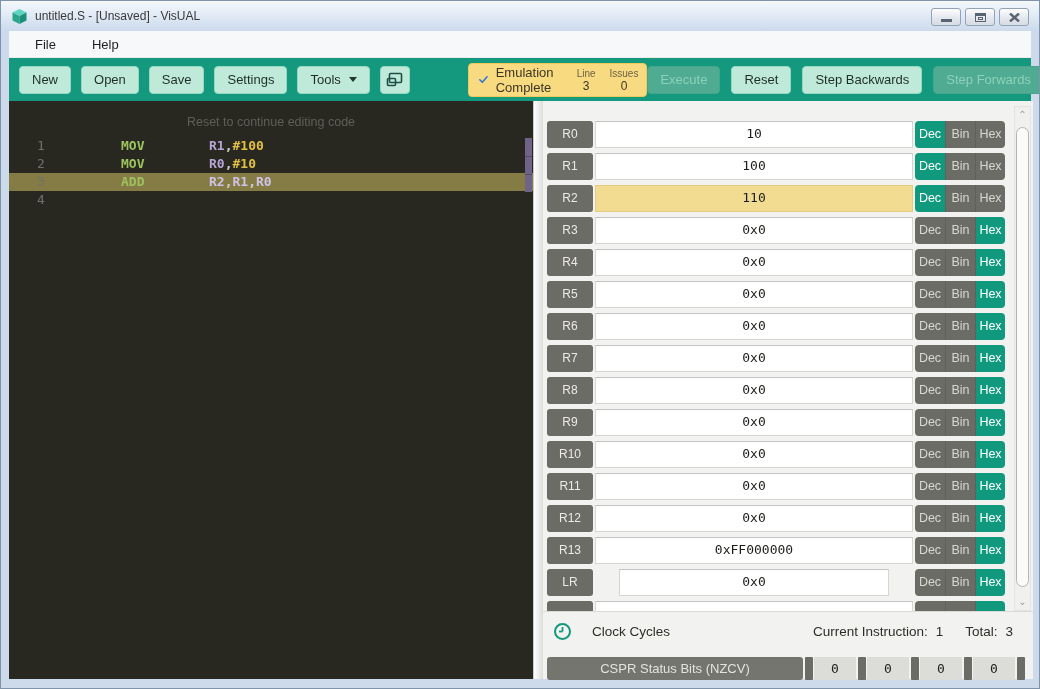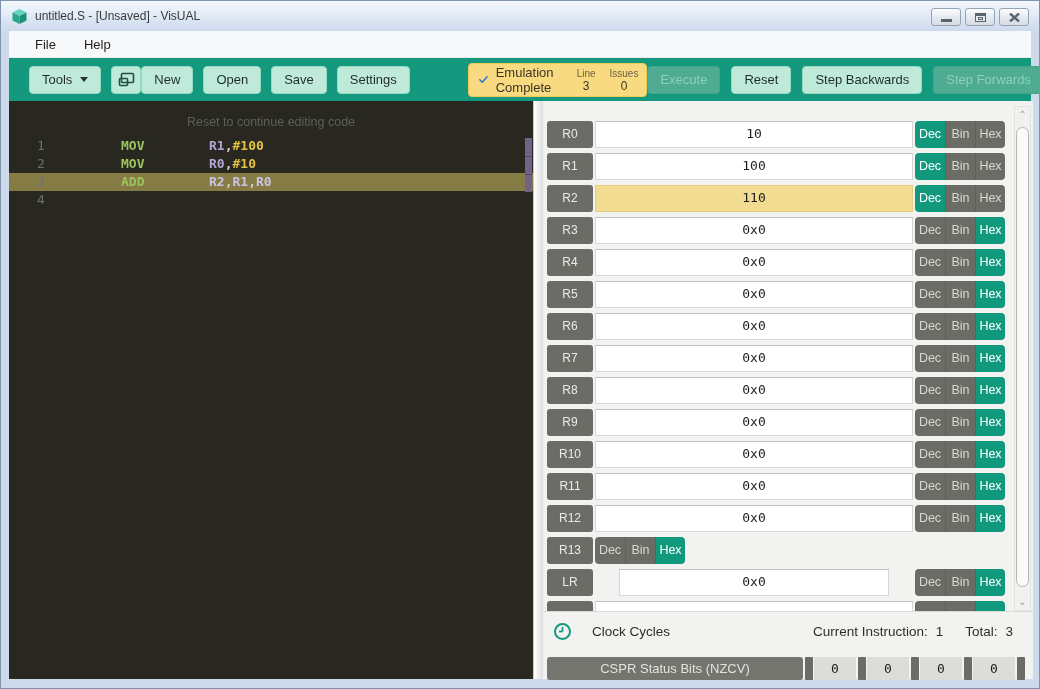--- a/index.html
+++ b/index.html
@@ -28,21 +28,21 @@
     background:linear-gradient(#fdfdfe,#e4e8ee 55%,#d7dde5);
     display:flex; align-items:center; justify-content:center; cursor:default;
   }
   .glyph-min { width:11px; height:3px; background:#5a6470; margin-top:7px; }
   .glyph-max { width:11px; height:9px; border:1px solid #5a6470; border-top:3px solid #5a6470; background:transparent; display:flex; align-items:center; justify-content:center;}
   .glyph-max-inner { width:5px; height:3px; border:1px solid #5a6470; }
   
   .menubar {
     position:absolute; left:8px; right:8px; top:30px; height:27px;
     background:#f7f8f9; border-bottom:1px solid #ebebeb;
-    display:flex; align-items:center; padding-left:14px; gap:4px;
+    display:flex; align-items:center; padding-left:14px; gap:12px;
   }
   .menu-item { font-size:13px; color:#1e1e1e; padding:4px 12px; }
   
   .toolbar {
     position:absolute; left:8px; right:8px; top:57px; height:43px;
     background:#14997e; display:flex; align-items:center; padding:0 14px 0 10px;
   }
   .tb-group { display:flex; gap:10px; align-items:center; }
   .tb-btn {
     background:#bfeada; border:1px solid #94d9c0; border-radius:4px;
@@ -187,38 +187,38 @@
       </div>
     </div>
   </div>
 
   <div class="menubar">
       <div class="menu-item">File</div>
       <div class="menu-item">Help</div>
     </div>
 
   <div class="toolbar">
+    <div class="tb-group">
+        <div class="tb-btn">New</div>
+        <div class="tb-btn">Open</div>
+        <div class="tb-btn">Save</div>
+        <div class="tb-btn">Settings</div>
+      </div>
     <div class="tb-group" style="margin-left:10px;">
       <div class="tb-btn">
         <span>Tools</span>
         <span class="caret"></span>
       </div>
       <div class="tb-btn iconbtn">
         <svg width="17" height="15" viewBox="0 0 17 15">
           <rect x="3.5" y="1.5" width="12" height="9" rx="1" fill="none" stroke="#1d4f44" stroke-width="1.6"></rect>
           <rect x="1.5" y="6.5" width="8" height="7" rx="1" fill="none" stroke="#1d4f44" stroke-width="1.6"></rect>
         </svg>
       </div>
     </div>
-    <div class="tb-group">
-        <div class="tb-btn">New</div>
-        <div class="tb-btn">Open</div>
-        <div class="tb-btn">Save</div>
-        <div class="tb-btn">Settings</div>
-      </div>
     <div class="status-box">
       <svg width="16" height="13" viewBox="0 0 16 13">
         <path d="M1.5 7 L6 11.5 L14.5 1.5" fill="none" stroke="#2e74d8" stroke-width="2.8" stroke-linecap="round" stroke-linejoin="round"></path>
       </svg>
       <span class="status-label">Emulation Complete</span>
       <div class="status-cols">
         <div class="status-col">
           <span class="sc-label">Line</span>
           <span class="sc-value">3</span>
         </div>
@@ -365,20 +365,21 @@
           <div class="reg-label">R12</div>
           <div class="reg-value">0x0</div>
           <div class="reg-modes">
             <div class="mode-btn">Dec</div>
             <div class="mode-btn">Bin</div>
             <div class="mode-btn sel">Hex</div>
           </div>
         </div>
         <div class="reg-row" style="top: 431px;">
           <div class="reg-label">R13</div>
+          <div class="reg-value">0xFF000000</div>
           <div class="reg-modes">
             <div class="mode-btn">Dec</div>
             <div class="mode-btn">Bin</div>
             <div class="mode-btn sel">Hex</div>
           </div>
         </div>
         <div class="reg-row" style="top: 463px; gap: 24px;">
           <div class="reg-label">LR</div>
           <div class="reg-value">0x0</div>
           <div class="reg-modes">

